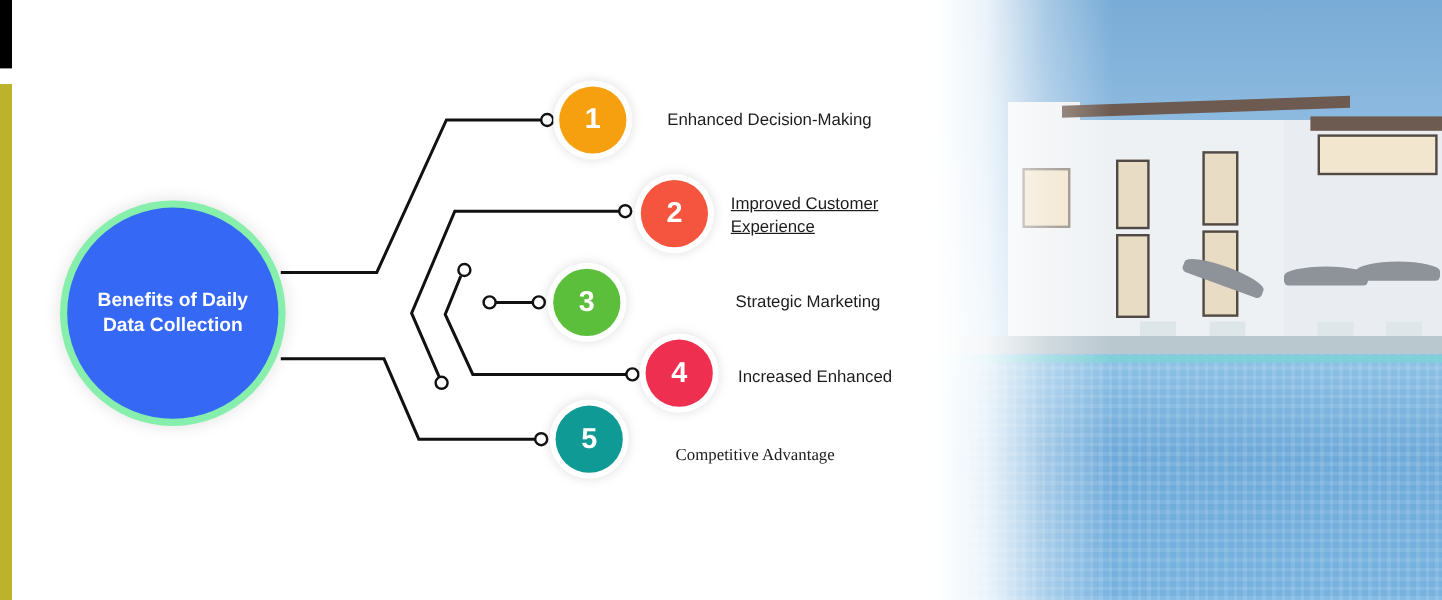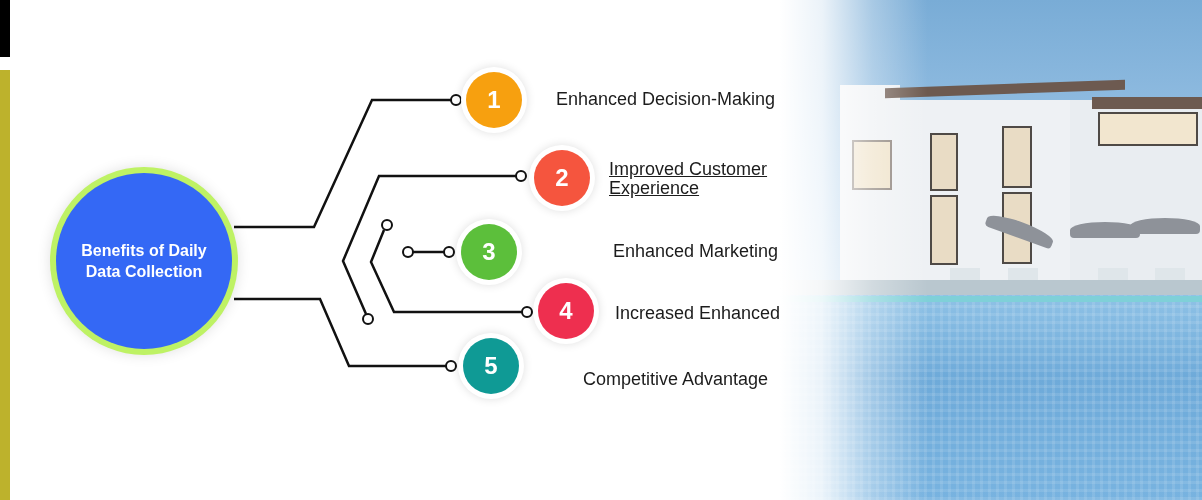--- a/index.html
+++ b/index.html
@@ -20,31 +20,31 @@
             linear-gradient(180deg,#8fc2e6 0%,#6eaad9 40%,#78b3e0 100%); }
   .deck { position:absolute; left:0; top:280px; width:100%; height:18px; background:#b9c7cf; }
   .poolrim { position:absolute; left:0; top:296px; width:100%; height:6px; background:#7fd0d8; }
   .lounger { position:absolute; top:268px; width:30px; height:14px; background:#dfe6ea; border-bottom:3px solid #6e5846; }
   .umbrella { position:absolute; width:70px; height:16px; background:#8e9299; border-radius:50% 50% 4px 4px; }
   .fade { position:absolute; left:0; top:0; width:100%; height:100%;
           background:linear-gradient(90deg,#ffffff 0%,rgba(255,255,255,0.85) 10%,rgba(255,255,255,0.35) 22%,rgba(255,255,255,0) 35%); }
 
   
   .connectors { position:absolute; left:0; top:0; width:1202px; height:500px; }
-  .hub { position:absolute; left:50px; top:167px; width:188px; height:188px; border-radius:50%; background:#bef264;
+  .hub { position:absolute; left:50px; top:167px; width:188px; height:188px; border-radius:50%; background:#86efac;
          box-shadow:0 0 14px rgba(0,0,0,0.12);text-decoration:underline; }
   .hub-inner { position:absolute; left:6px; top:6px; width:176px; height:176px; border-radius:50%; background:#3468f5;
                display:flex; align-items:center; justify-content:center; text-align:center; }
   .hub-title { color:#ffffff; font-weight:bold; font-size:16px; line-height:21px; width:150px; }
 
   .node { position:absolute; width:66px; height:66px; border-radius:50%; background:#ffffff;
           box-shadow:0 0 10px rgba(0,0,0,0.13); }
   .node-inner { position:absolute; left:5px; top:5px; width:56px; height:56px; border-radius:50%;
                 display:flex; align-items:center; justify-content:center; color:#ffffff; font-weight:bold; font-size:24px; }
-  .label { position:absolute; color:#1c1c1c; font-size:18px; line-height:19px; text-align:left; }
+  .label { position:absolute; color:#1c1c1c; font-size:14px; line-height:19px; text-align:left; }
 </style>
 </head>
 <body>
 
 <div class="edge-black"></div>
 <div class="edge-olive"></div>
 
 <div class="photo">
   <div class="sky"></div>
 
@@ -111,15 +111,15 @@
 </div>
 <div class="node" style="left:533px;top:278px;">
   <div class="node-inner" style="background:#ee2f4f;">4</div>
 </div>
 <div class="node" style="left:458px;top:333px;">
   <div class="node-inner" style="background:#0f9a95;">5</div>
 </div>
 
 <div class="label" style="left:556px;top:90px;">Enhanced Decision-Making</div>
 <div class="label" style="left:609px;top:160px;width:160px;text-decoration:underline;">Improved Customer Experience</div>
-<div class="label" style="left:613px;top:242px;">Enhanced Marketing</div>
+<div class="label" style="left:613px;top:242px;">Strategic Marketing</div>
 <div class="label" style="left:615px;top:304px;">Increased Enhanced</div>
-<div class="label" style="left:583px;top:370px;">Competitive Advantage</div>
+<div class="label" style="left:563px;top:370px;font-family:Liberation Serif, serif;">Competitive Advantage</div>
 
 </body></html>

